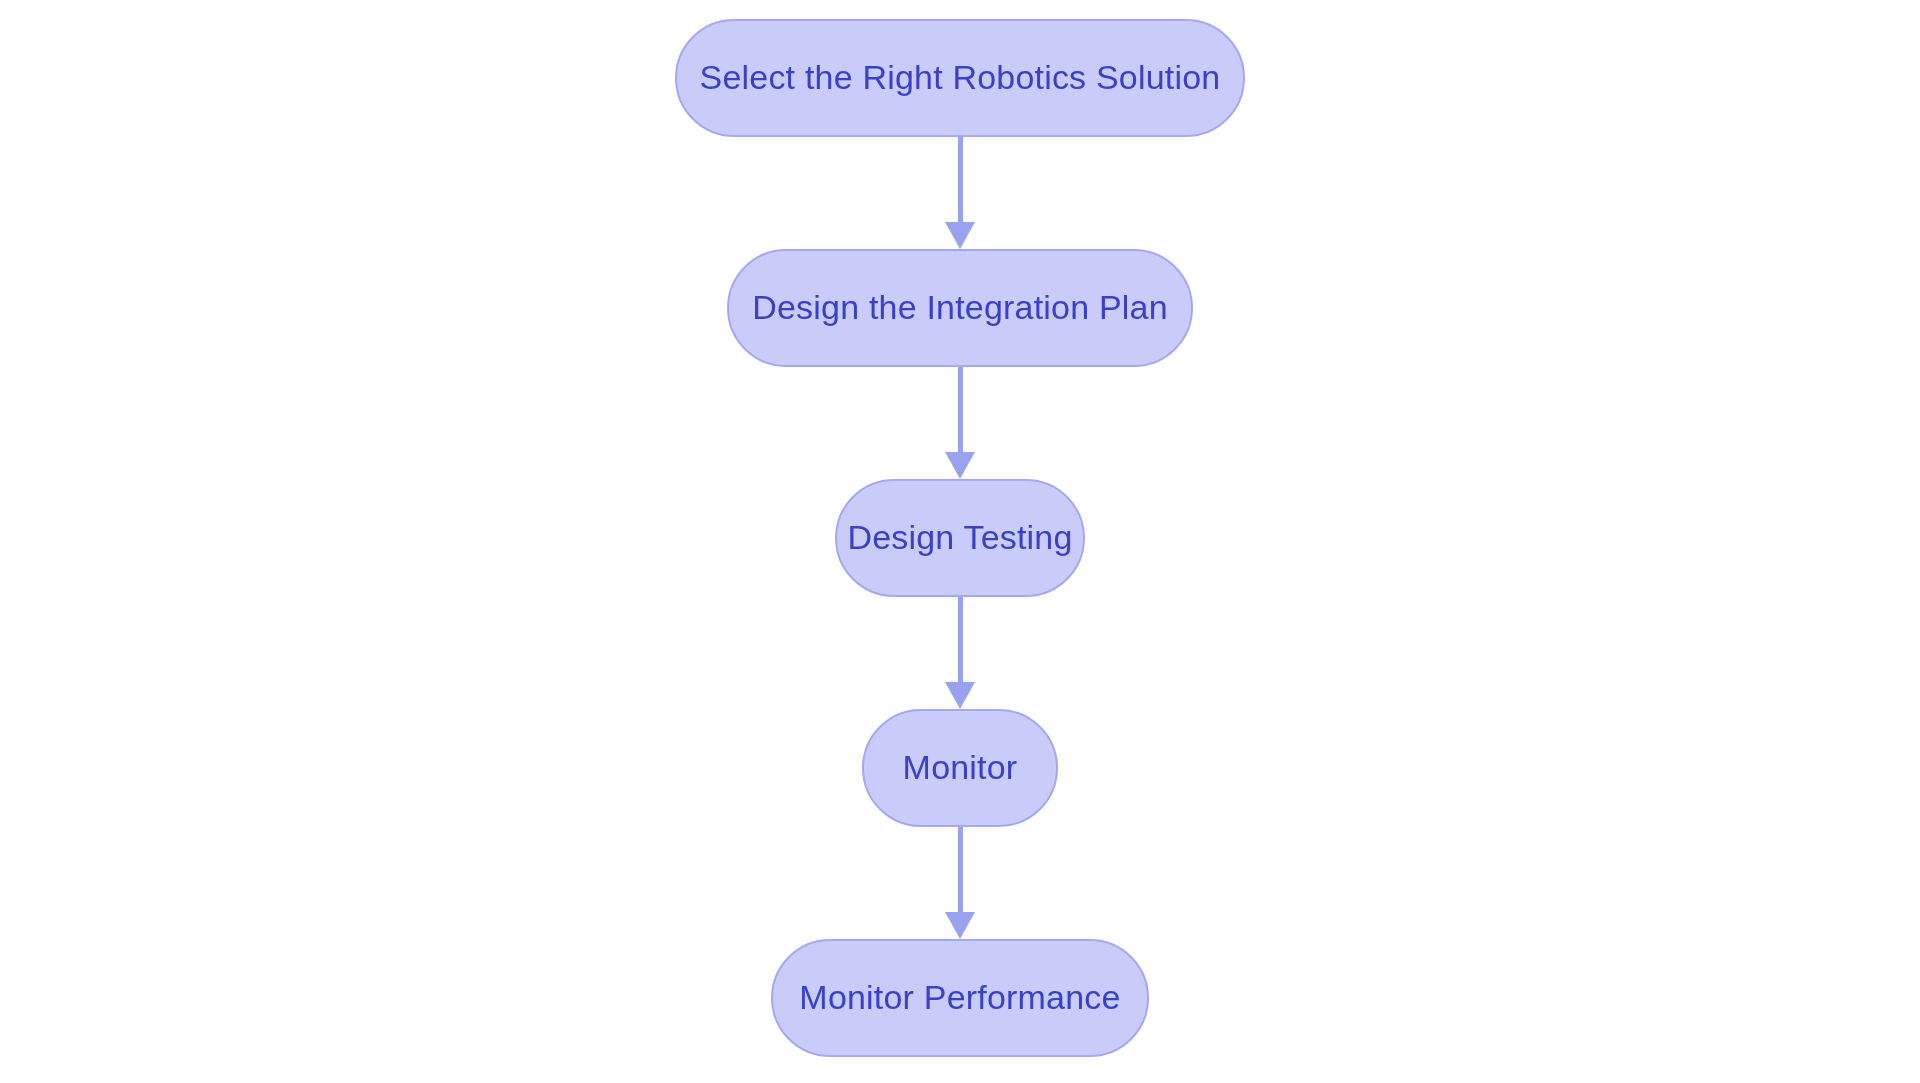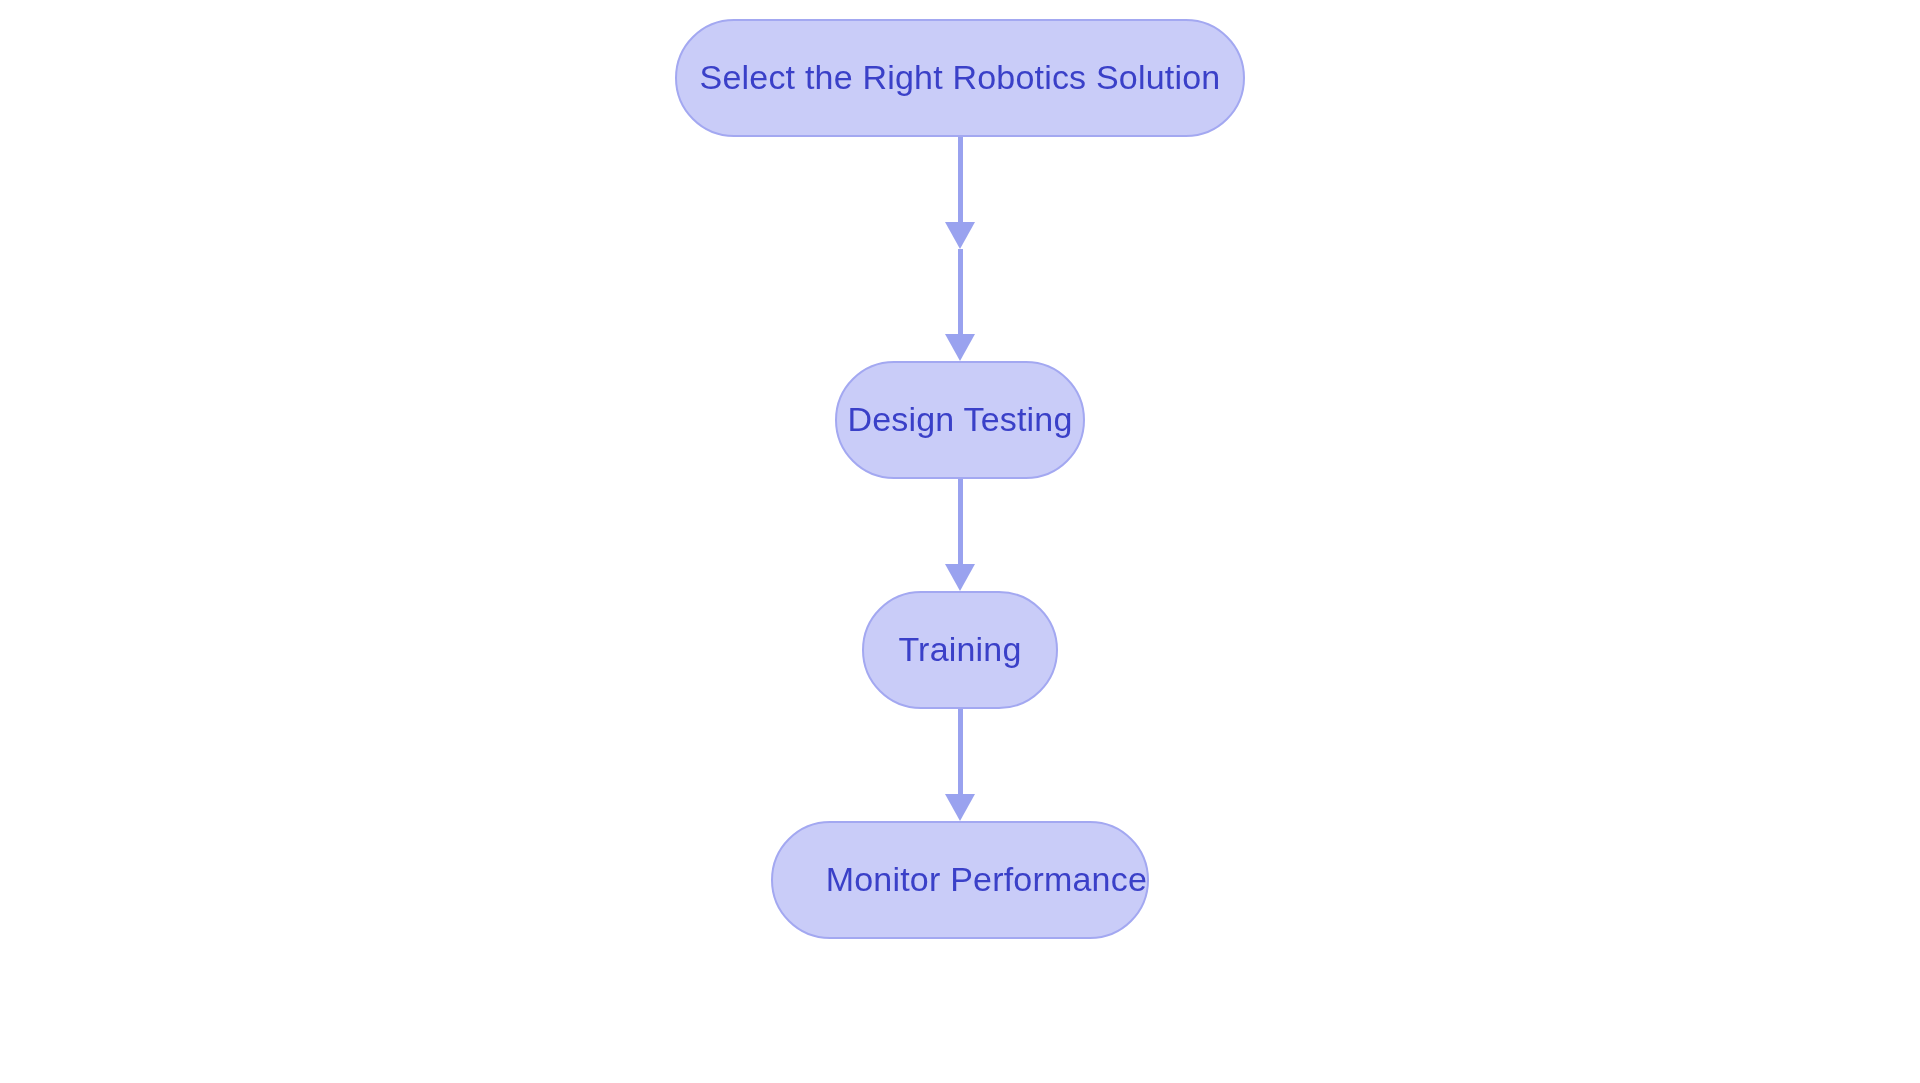--- a/index.html
+++ b/index.html
@@ -44,21 +44,21 @@
     color: var(--node-text);
     white-space: nowrap;
     line-height: 1;
     padding-bottom: 2px;
   }
   
   .node-1 { width: 570px; }
   .node-2 { width: 466px; }
   .node-3 { width: 250px; }
   .node-4 { width: 196px; }
-  .node-5 { width: 378px; justify-content: flex-end; }
+  .node-5 { width: 378px; }
   .connector {
     flex: 0 0 auto;
     height: 112px;
     display: flex;
     flex-direction: column;
     align-items: center;
   }
   .connector-line {
     width: 5px;
     height: 85px;
@@ -79,37 +79,40 @@
 
   <div class="node node-1">
     <span class="node-label">Select the Right Robotics Solution</span>
   </div>
 
   <div class="connector">
     <div class="connector-line"></div>
     <div class="connector-head"></div>
   </div>
 
+  <div class="node node-2">
+    <span class="node-label">Design the Integration Plan</span>
+  </div>
 
   <div class="connector">
     <div class="connector-line"></div>
     <div class="connector-head"></div>
   </div>
 
   <div class="node node-3">
     <span class="node-label">Design Testing</span>
   </div>
 
   <div class="connector">
     <div class="connector-line"></div>
     <div class="connector-head"></div>
   </div>
 
   <div class="node node-4">
-    <span class="node-label">Training</span>
+    <span class="node-label">Monitor</span>
   </div>
 
   <div class="connector">
     <div class="connector-line"></div>
     <div class="connector-head"></div>
   </div>
 
   <div class="node node-5">
     <span class="node-label">Monitor Performance</span>
   </div>

